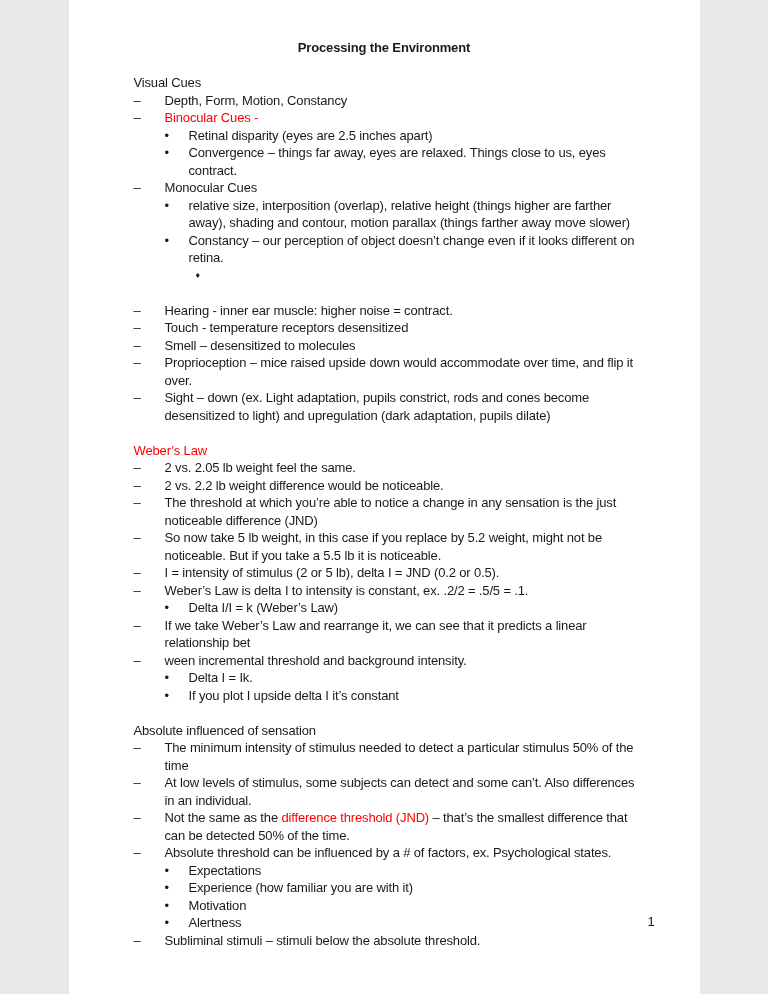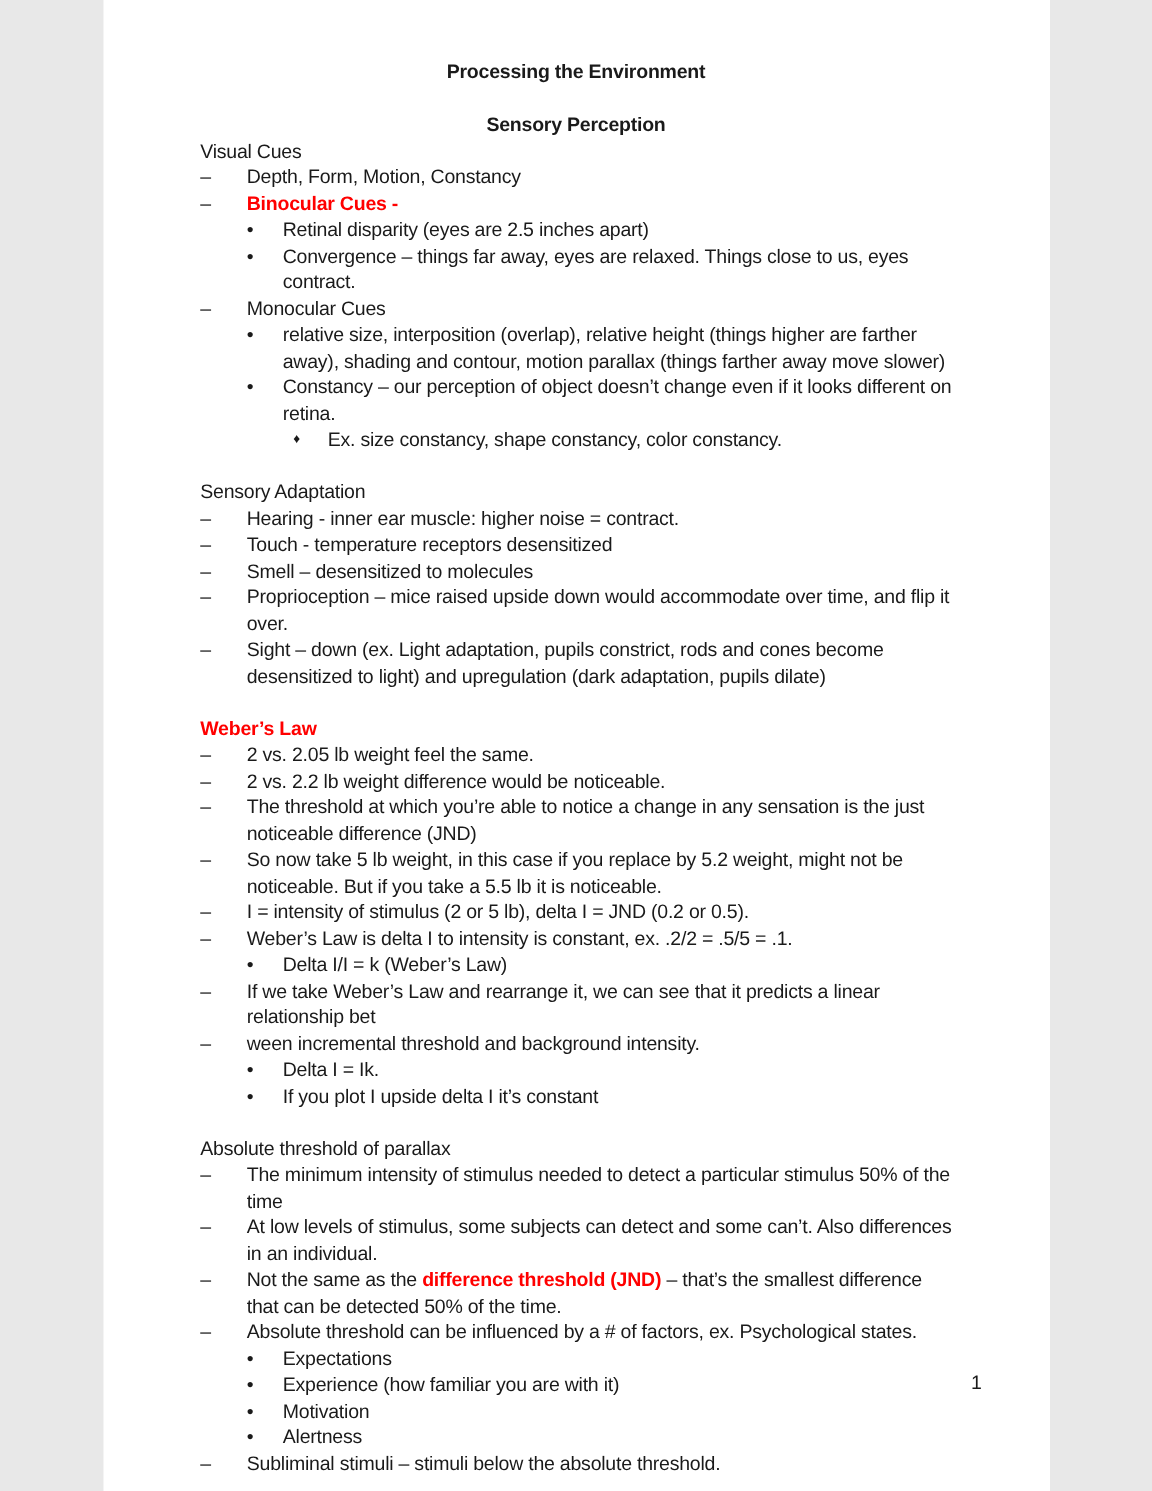--- a/index.html
+++ b/index.html
@@ -25,35 +25,34 @@
   .sp { height: 17.5px; }
   .line { display: flex; align-items: flex-start; }
   .line.l2 { padding-left: 31px; }
   .line.l3 { padding-left: 62px; }
   .bu { flex: none; }
   .bu.dash { width: 31px; }
   .bu.dot { width: 24px; }
   .bu.diamond { width: 23px; font-size: 9px; line-height: 17.5px; }
   .tx { flex: 1; min-width: 0; }
   .b { font-weight: 400; }
-  .rb { font-weight: 700; color: var(--accent-red, #ff0000); }
+  .rb { font-weight: 400; color: var(--accent-red, #ff0000); }
   .pagenum {
     position: absolute;
     top: 913px;
     right: 45px;
     font-size: 13px;
   }
 </style>
 </head>
 <body>
 
 <div class="page">
   <div class="title">Processing the Environment</div>
   <div class="sp"></div>
-  <div class="title">Sensory Perception</div>
   <div id="doc-content">
       <div class="line l0">
         <span class="tx"><span>Visual Cues</span></span>
       </div>
       <div class="line l1">
         <span class="bu dash">–</span>
         <span class="tx"><span>Depth, Form, Motion, Constancy</span></span>
       </div>
       <div class="line l1">
         <span class="bu dash">–</span>
@@ -74,26 +73,22 @@
       <div class="line l2">
         <span class="bu dot">•</span>
         <span class="tx"><span class="b">relative size</span><span>, </span><span class="b">interposition</span><span> (overlap), </span><span class="b">relative height</span><span> (things higher are farther away), </span><span class="b">shading and contour</span><span>, </span><span class="b">motion parallax</span><span> (things farther away move slower)</span></span>
       </div>
       <div class="line l2">
         <span class="bu dot">•</span>
         <span class="tx"><span>Constancy – our perception of object doesn’t change even if it looks different on retina.</span></span>
       </div>
       <div class="line l3">
         <span class="bu diamond">♦</span>
-        <span class="tx"><span>Ex. size constancy, shape constancy, color constancy.</span></span>
       </div>
       <div class="sp"></div>
-      <div class="line l0">
-        <span class="tx"><span>Sensory Adaptation</span></span>
-      </div>
       <div class="line l1">
         <span class="bu dash">–</span>
         <span class="tx"><span>Hearing - </span><span class="b">inner ear muscle</span><span>: higher noise = contract.</span></span>
       </div>
       <div class="line l1">
         <span class="bu dash">–</span>
         <span class="tx"><span>Touch - temperature receptors desensitized</span></span>
       </div>
       <div class="line l1">
         <span class="bu dash">–</span>
@@ -150,21 +145,21 @@
       <div class="line l2">
         <span class="bu dot">•</span>
         <span class="tx"><span>Delta I = Ik.</span></span>
       </div>
       <div class="line l2">
         <span class="bu dot">•</span>
         <span class="tx"><span>If you plot I upside delta I it’s constant</span></span>
       </div>
       <div class="sp"></div>
       <div class="line l0">
-        <span class="tx"><span>Absolute threshold of parallax</span></span>
+        <span class="tx"><span>Absolute influenced of sensation</span></span>
       </div>
       <div class="line l1">
         <span class="bu dash">–</span>
         <span class="tx"><span>The minimum intensity of stimulus needed to detect a particular stimulus </span><span class="b">50%</span><span> of the time</span></span>
       </div>
       <div class="line l1">
         <span class="bu dash">–</span>
         <span class="tx"><span>At low levels of stimulus, some subjects can detect and some can’t. Also differences in an individual.</span></span>
       </div>
       <div class="line l1">

